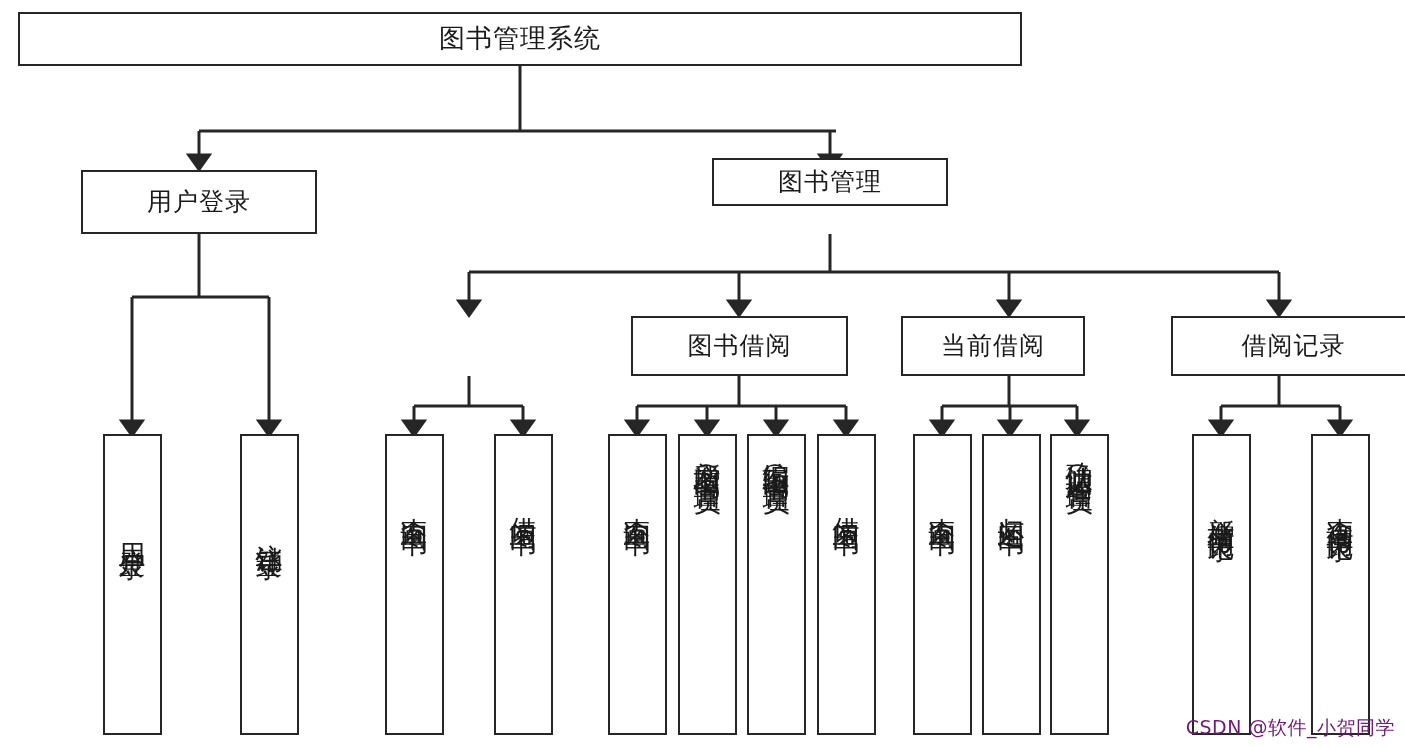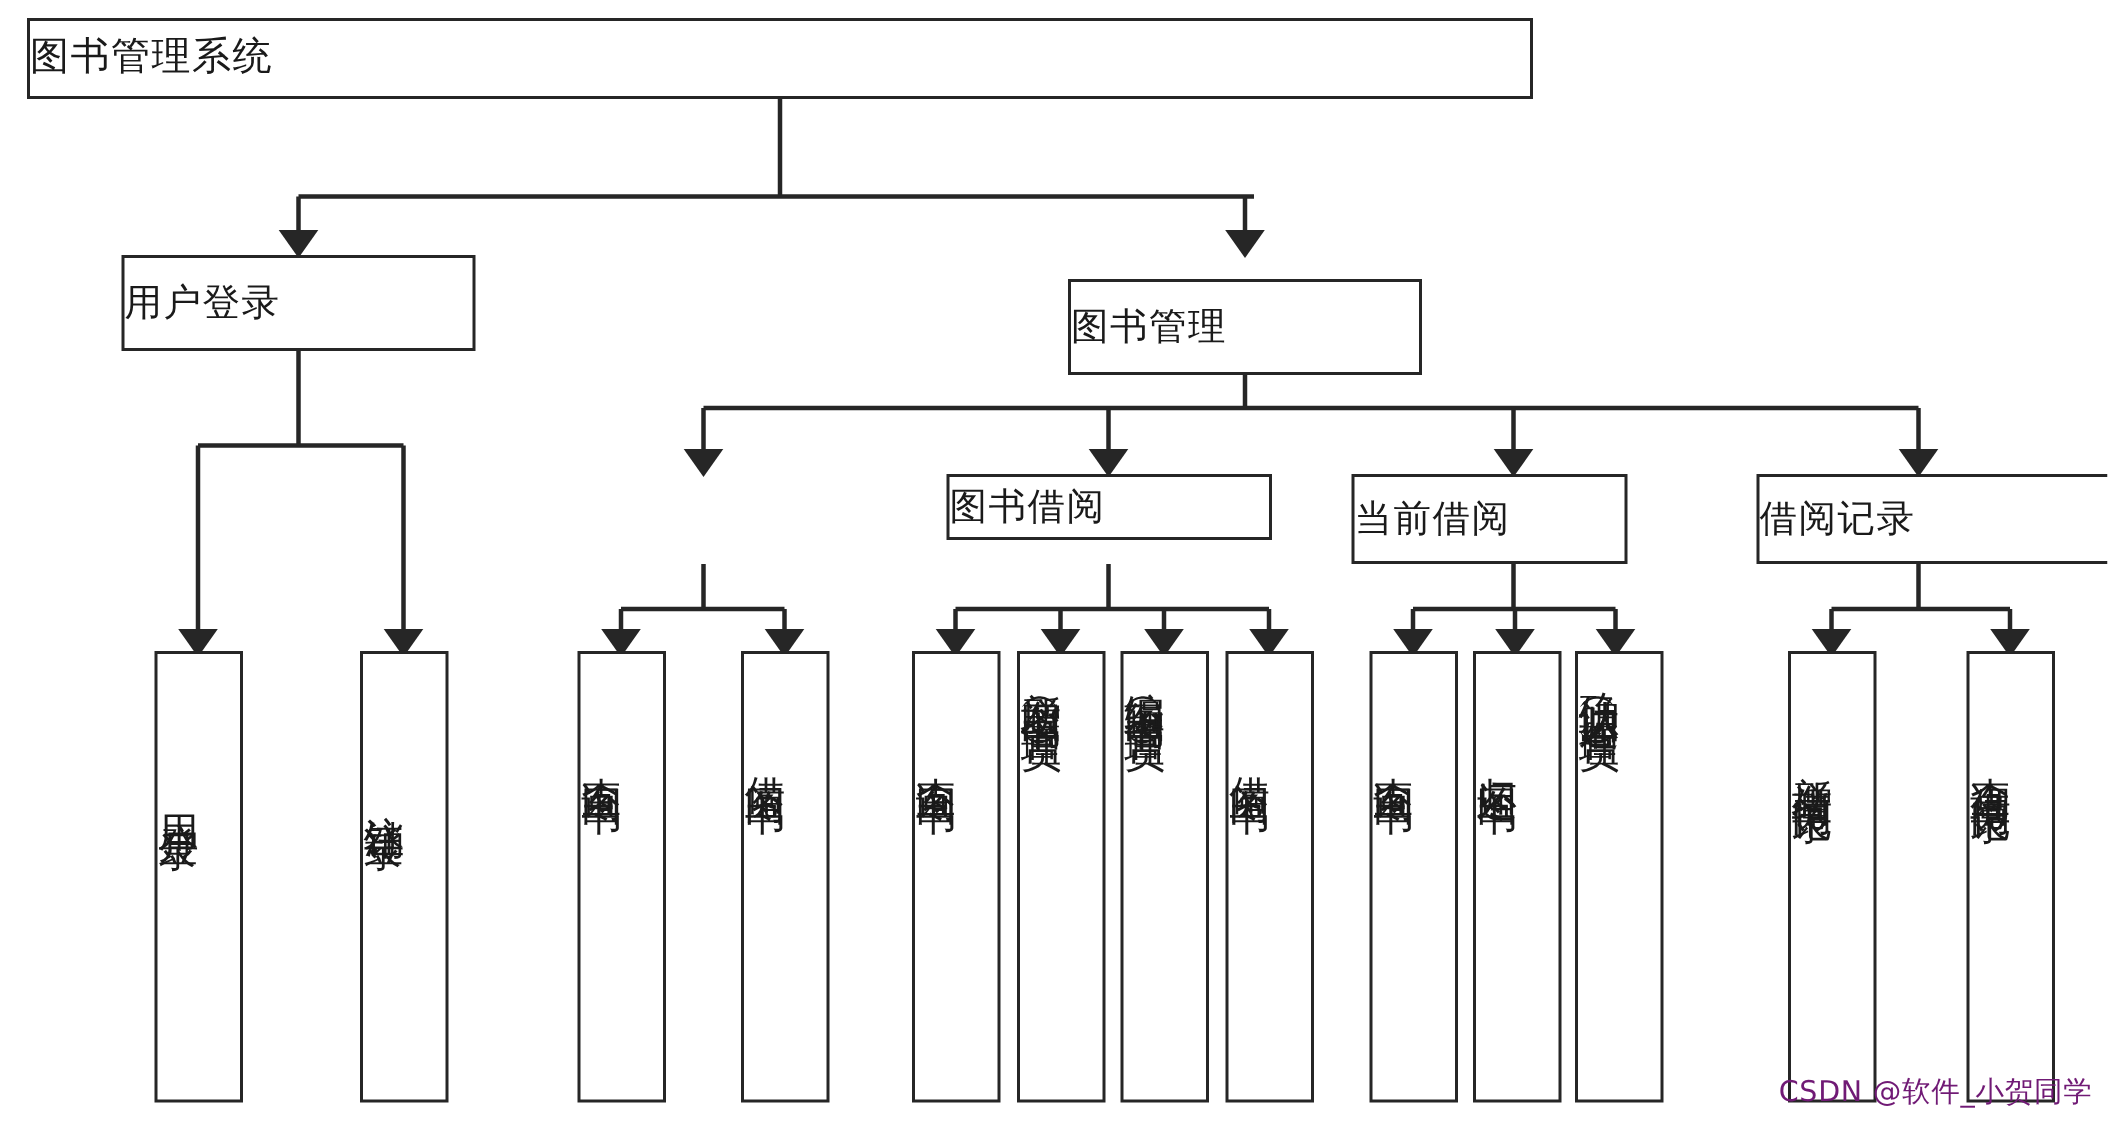--- a/index.html
+++ b/index.html
@@ -23,21 +23,21 @@
     pointer-events:none;
   }
   
   .node{
     position:absolute;
     box-sizing:border-box;
     background:#ffffff;
     border:2px solid #262626;
     display:flex;
     align-items:center;
-    justify-content:flex-start;
+    justify-content:center;
     color:#1a1a1a;
     z-index:3;
   }
   .node .cap{
     display:block;
     white-space:pre;
     line-height:1.12;
   }
   
   .h-node .cap{
@@ -130,26 +130,26 @@
   </svg>
 
   <div class="node h-node root" style="left:18px; top:12px; width:1004px; height:54px;">
     <span class="cap">图书管理系统</span>
   </div>
 
   <div class="node h-node" style="left:81px; top:170px; width:236px; height:64px;">
     <span class="cap">用户登录</span>
   </div>
 
-  <div class="node h-node" style="left:712px; top:186px; width:236px; height:64px;">
+  <div class="node h-node" style="left:712px; top:158px; width:236px; height:48px;">
     <span class="cap">图书管理</span>
   </div>
 
 
-  <div class="node h-node" style="left:631px; top:316px; width:217px; height:44px;">
+  <div class="node h-node" style="left:631px; top:316px; width:217px; height:60px;">
     <span class="cap">图书借阅</span>
   </div>
 
   <div class="node h-node" style="left:901px; top:316px; width:184px; height:60px;">
     <span class="cap">当前借阅</span>
   </div>
 
   <div class="node h-node" style="left:1171px; top:316px; width:245px; height:60px;">
     <span class="cap">借阅记录</span>
   </div>

